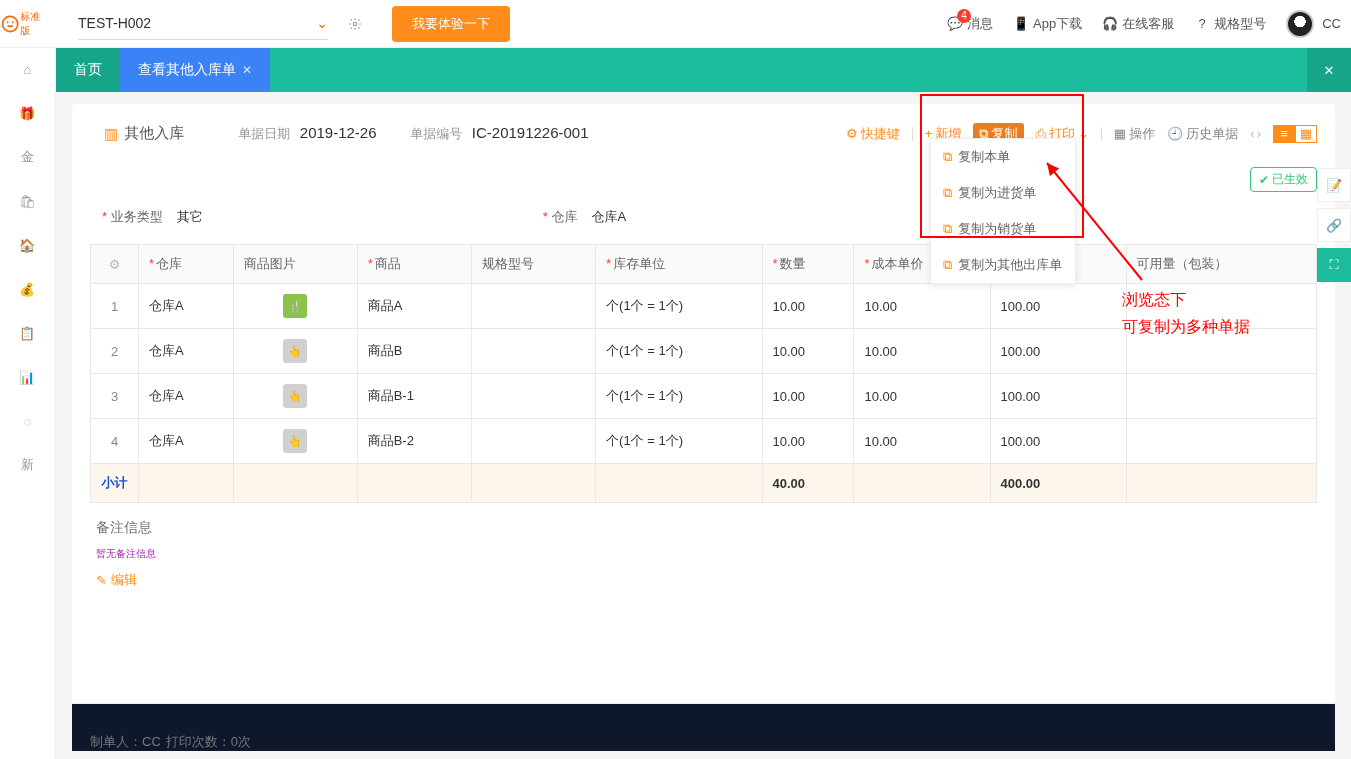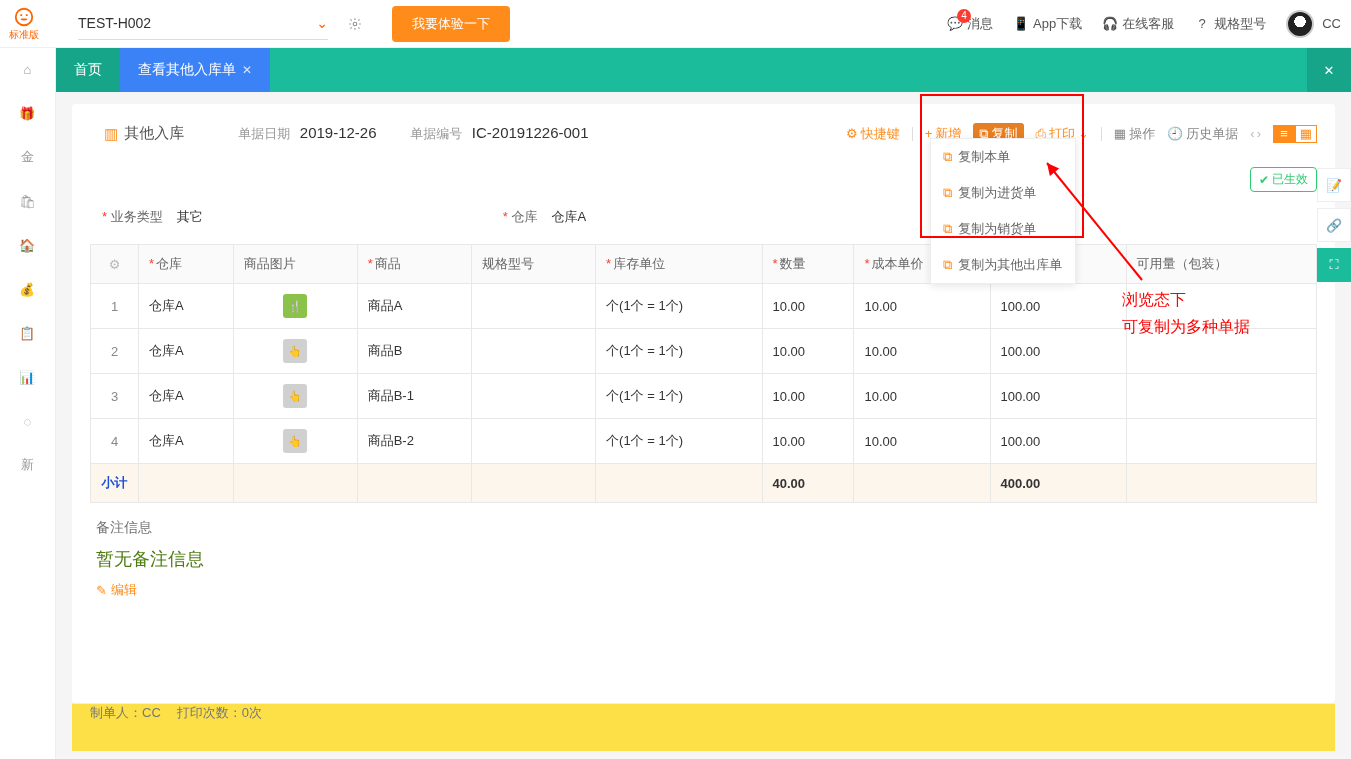--- a/index.html
+++ b/index.html
@@ -1,21 +1,21 @@
 <!DOCTYPE html>
 <html><head>
 <meta charset="utf-8">
 <style>
 * { box-sizing: border-box; margin: 0; padding: 0; font-family: "Microsoft YaHei", Arial, sans-serif; }
 body { background: #f5f5f5; font-size: 13px; color: #333; overflow: hidden; }
 .app { display: flex; flex-direction: column; width: 1351px; height: 759px; position: relative; }
 
 
 .top-header { height: 48px; background: #fff; display: flex; align-items: center; border-bottom: 1px solid #eee; padding: 0 10px 0 0; }
-.logo-badge { width: 48px; height: 48px; display: flex; flex-direction: column; align-items: center; justify-content: center; color: #ff6600; font-size: 10px; }
+.logo-badge { width: 48px; height: 48px; display: flex; flex-direction: row; align-items: center; justify-content: center; color: #ff6600; font-size: 10px; }
 .logo-badge svg { width: 22px; height: 22px; }
 .shop-select { margin-left: 30px; width: 250px; height: 32px; display: flex; align-items: center; justify-content: space-between; border-bottom: 1px solid #ddd; color: #333; font-size: 14px; }
 .shop-select .chev { color: #ff6600; }
 .gear-btn { margin-left: 20px; color: #999; display: flex; align-items: center; }
 .trial-btn { margin-left: 30px; background: #ff8c1a; color: #fff; border: none; border-radius: 4px; padding: 9px 20px; font-size: 13px; }
 .spacer { flex: 1; }
 .hdr-link { display: flex; align-items: center; gap: 4px; color: #555; margin-left: 20px; font-size: 13px; position: relative; }
 .hdr-link .icon { width: 16px; height: 16px; display:flex; align-items:center; justify-content:center; }
 .badge-count { position: absolute; top: -6px; left: 10px; background: #ff3b30; color:#fff; border-radius: 8px; font-size: 10px; padding: 0 4px; min-width: 14px; text-align: center; line-height: 14px; }
 .avatar { width: 28px; height: 28px; border-radius: 50%; background: radial-gradient(circle at 50% 40%, #fff 30%, #222 31%); margin-left: 20px; border:2px solid #ccc; }
@@ -55,21 +55,21 @@
 .tb-sep { width: 1px; height: 14px; background: #ddd; }
 .view-toggle { display: flex; gap: 0; }
 .view-toggle .vt { width: 22px; height: 18px; border: 1px solid #ff8c1a; display:flex; align-items:center; justify-content:center; }
 .view-toggle .vt.active { background: #ff8c1a; color: #fff; }
 .view-toggle .vt.inactive { color: #ff8c1a; }
 .chevs { display:flex; gap:2px; color:#bbb; }
 
 .status-row { display: flex; justify-content: flex-end; padding: 4px 18px 8px; }
 .status-pill { border: 1px solid #2ecc71; color: #2ecc71; border-radius: 4px; padding: 3px 8px; font-size: 12px; display:flex; align-items:center; gap:3px; }
 
-.form-row { display: flex; padding: 8px 30px 18px; gap: 80px; }
+.form-row { display: flex; padding: 8px 30px 18px; gap: 120px; }
 .form-item { display: flex; align-items: center; gap: 14px; font-size: 13px; }
 .form-item .req { color: #ff3b30; }
 .form-item .lbl { color: #666; }
 .form-item .val { color: #333; }
 
 
 .tbl { width: calc(100% - 36px); margin: 0 18px; border: 1px solid #e8e8e8; border-collapse: collapse; font-size: 13px; }
 .tbl th, .tbl td { border: 1px solid #e8e8e8; padding: 10px 10px; text-align: left; }
 .tbl th { background: #fafafa; font-weight: normal; color: #666; }
 .tbl th .req { color: #ff3b30; margin-right: 2px; }
@@ -78,25 +78,25 @@
 .tbl .img-cell { text-align:center; }
 .img-thumb { width: 24px; height: 24px; border-radius: 3px; display:inline-flex; align-items:center; justify-content:center; color:#fff; font-size:11px; }
 .thumb-green { background: #8bc34a; }
 .thumb-grey { background: #d0d0d0; }
 .tbl .subtotal td { background: #fdf6ec; font-weight: bold; color: #333; }
 .tbl .subtotal .lbl { text-align: center; font-weight: bold; color:#1d4ed8; }
 
 
 .notes { padding: 16px 24px; }
 .notes-title { font-size: 14px; color: #737373; margin-bottom: 10px; }
-.notes-empty { color: #4d7c0f; font-size: 18px; margin-bottom: 10px; }
+.notes-empty { color: #a21caf; font-size: 10px; margin-bottom: 10px; }
 .notes-edit { color: #ff8c1a; font-size: 13px; display: inline-flex; align-items: center; gap: 4px; }
 
 
-.footer-bar { height: 48px; background: #fde047; border-top: 1px solid #eee; margin: 0 16px 8px; display: flex; align-items: flex-start; padding: 0 18px; gap: 16px; }
+.footer-bar { height: 48px; background: #0f172a; border-top: 1px solid #eee; margin: 0 16px 8px; display: flex; align-items: flex-end; padding: 0 18px; gap: 5px; }
 .footer-bar .info { color: #777; font-size: 13px; }
 .footer-bar .f-btn { margin-left: auto; }
 .f-btn button { border: 1px solid #ddd; background: #fff; padding: 7px 22px; border-radius: 3px; margin-left: 10px; color: #555; }
 
 
 .right-rail { position: absolute; right: 0; top: 168px; width: 34px; display: flex; flex-direction: column; gap: 6px; }
 .right-rail .ritem { width: 34px; height: 34px; background: #fff; border: 1px solid #eee; display:flex; align-items:center; justify-content:center; color:#999; }
 .right-rail .ritem.teal { background: #1abc9c; color: #fff; border-color:#1abc9c; }
 
 

